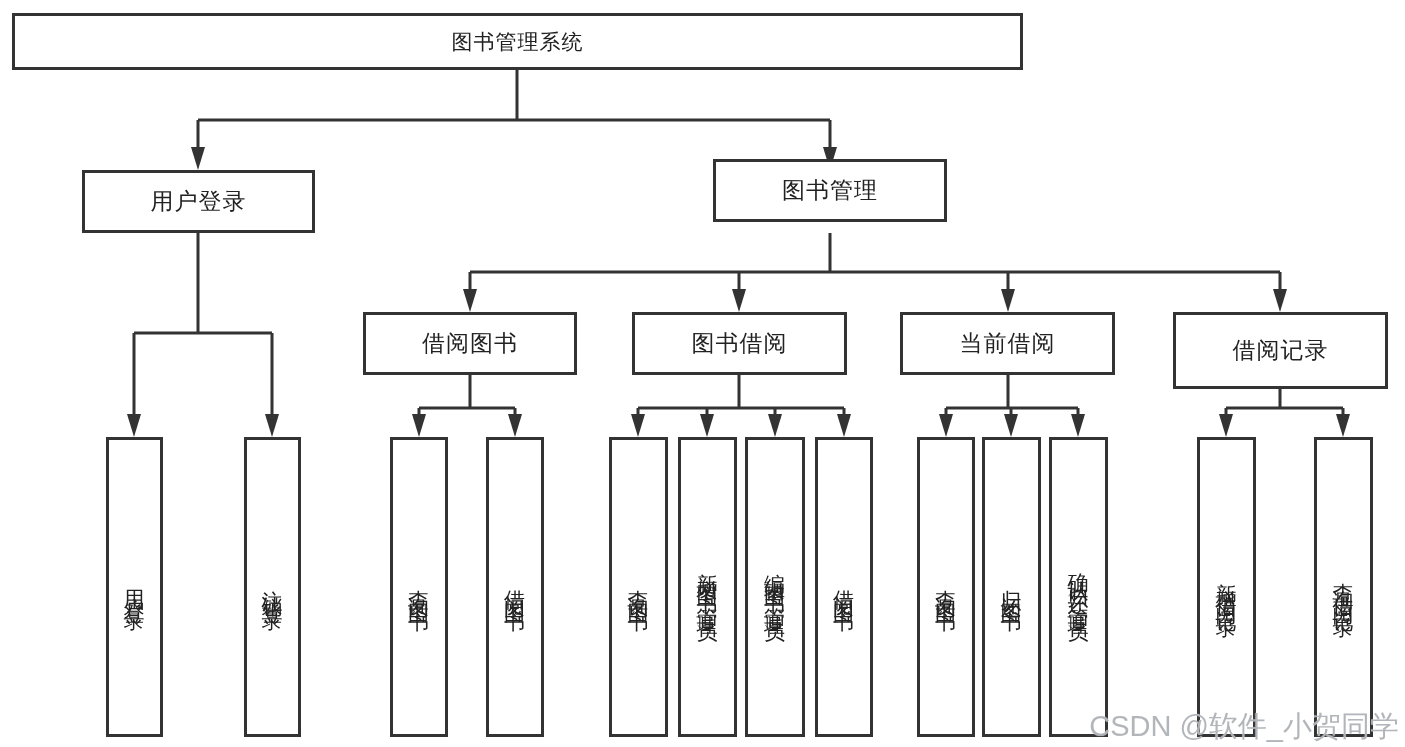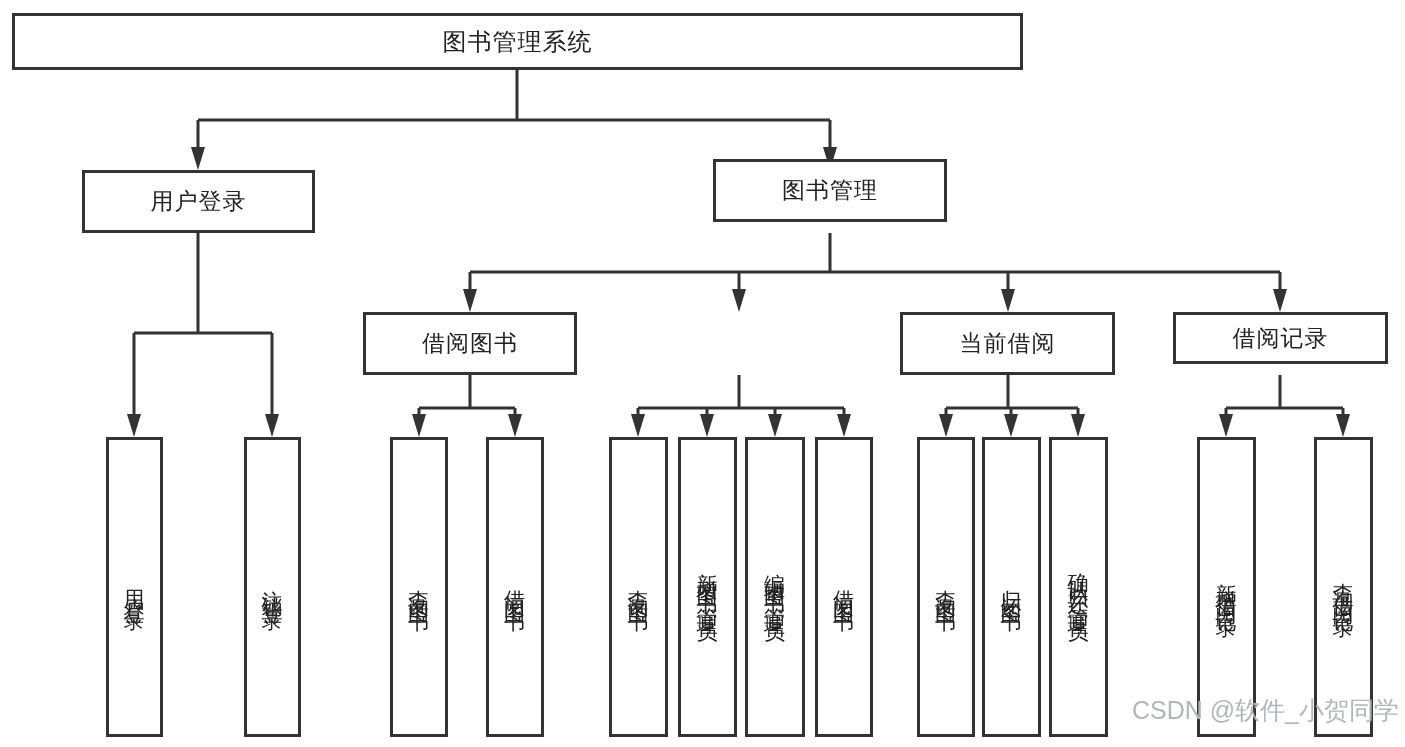--- a/index.html
+++ b/index.html
@@ -27,35 +27,35 @@
     position: absolute;
     box-sizing: border-box;
     border: 3px solid #333333;
     background: #ffffff;
     display: flex;
     align-items: center;
     justify-content: center;
     color: #222222;
     z-index: 2;
   }
-  .node.root  { font-size: 24px; letter-spacing: 1px; }
+  .node.root  { font-size: 21px; letter-spacing: 1px; }
   .node.hbox  { font-size: 23px; letter-spacing: 1px; }
   .node.leaf  { font-size: 21px; }
   .leaf .vtext {
     writing-mode: vertical-rl;
     text-orientation: mixed;
     letter-spacing: 7px;
     line-height: 1;
     white-space: nowrap;
   }
   .watermark {
     position: absolute;
     right: 6px;
-    bottom: 20px;
-    font-size: 25px;
+    bottom: 0;
+    font-size: 29px;
     color: rgba(170, 174, 178, 0.9);
     text-shadow: 0 0 1px rgba(255,255,255,0.8);
     z-index: 3;
     white-space: nowrap;
     margin-left: 43px;
   }
 </style>
 </head>
 <body>
 
@@ -115,24 +115,27 @@
   <div class="node hbox" style="left:82px; top:170px; width:233px; height:63px;">
     <span>用户登录</span>
   </div>
   <div class="node hbox" style="left:713px; top:159px; width:234px; height:63px;">
     <span>图书管理</span>
   </div>
 
   <div class="node hbox" style="left:363px; top:312px; width:214px; height:63px;">
     <span>借阅图书</span>
   </div>
+  <div class="node hbox" style="left:632px; top:312px; width:215px; height:63px;">
+    <span>图书借阅</span>
+  </div>
   <div class="node hbox" style="left:900px; top:312px; width:215px; height:63px;">
     <span>当前借阅</span>
   </div>
-  <div class="node hbox" style="left:1173px; top:312px; width:215px; height:52px;">
+  <div class="node hbox" style="left:1173px; top:312px; width:215px; height:77px;">
     <span>借阅记录</span>
   </div>
 
   <div class="node leaf" style="left:106px; top:437px; width:57px; height:300px;">
     <span class="vtext">用户登录</span>
   </div>
   <div class="node leaf" style="left:244px; top:437px; width:57px; height:300px;">
     <span class="vtext">注销登录</span>
   </div>
 

